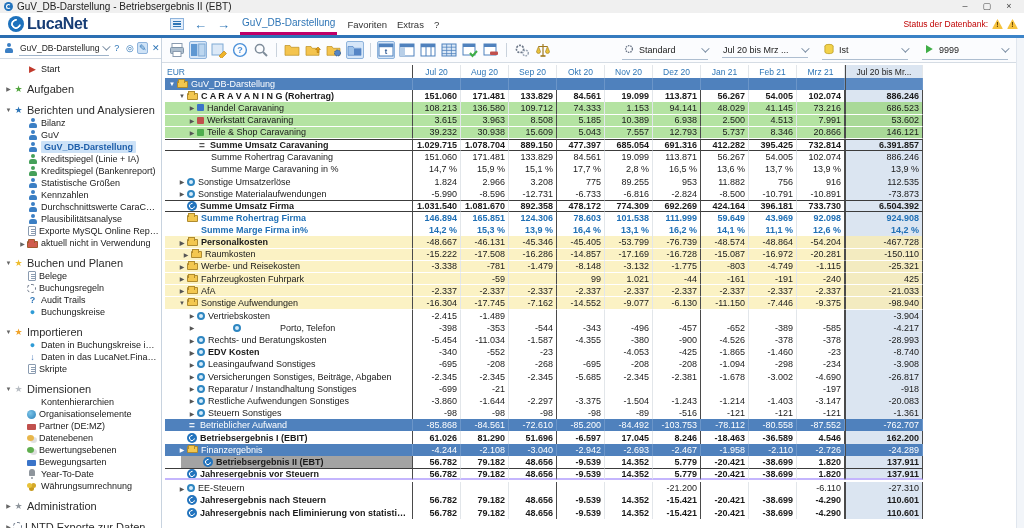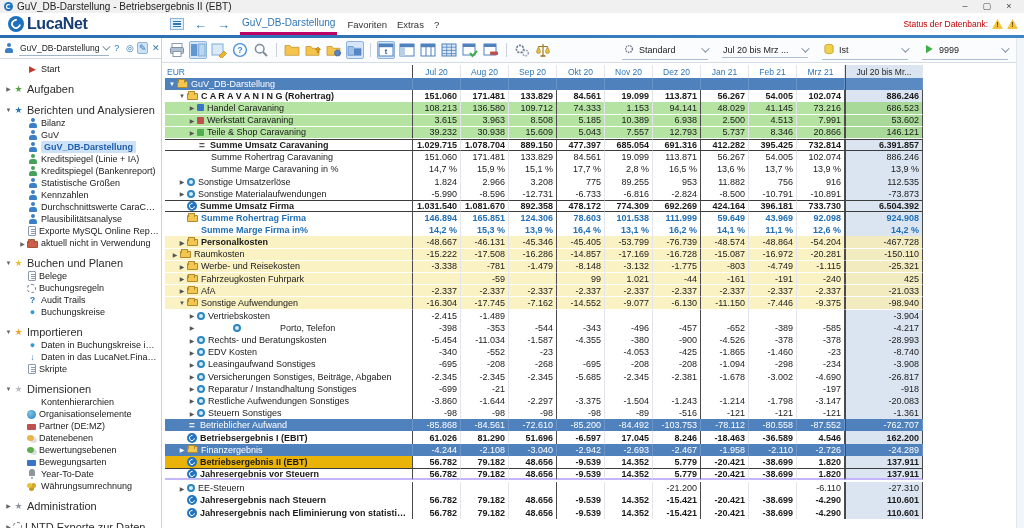--- a/index.html
+++ b/index.html
@@ -109,21 +109,21 @@
   .r-yellow .cell { background:#fbf2c4; border-bottom:1px solid #fff; }
   .r-yellow .cell.total { background:#f3ebc0; }
   .r-blue .cell { background:#4f81bd; color:#fff; border-right-color:#6b95c8; }
   .r-blue .cell.total { background:#4f81bd; }
   .r-blue .exp { color:#fff; } .r-blue .ric-eq { color:#eaf1f9; }
   .r-root .cell { background:#4f81bd; color:#fff; border-right-color:#6b95c8; }
   .r-root .cell.total { background:#5b8ac3; }
   .r-root .exp { color:#fff; }
   .r-sum .cell { font-weight:bold; border-top:1px solid #3c3c3c; border-bottom:1px solid #3c3c3c; }
   .r-bluetext .cell { color:#1f6fb5; font-weight:bold; }
-  .r-namehl .cell.name { background:#eab308; }
+  .r-namehl .cell.name { background:#a3a3a3;margin-left:16px; }
   .r-topline .cell { border-top:1px solid #3c3c3c; }
   .r-heavy .cell { border-bottom:2px solid #c4b5fd;text-align:center; }
   .r-gaptop { margin-top:2px; }
 
   .right-gutter { position:absolute; right:0; top:0; bottom:0; width:8px; background:#f2f5f9; border-left:1px solid #e0e6ee; }
 </style>
 </head>
 <body>
 
 <div class="titlebar">
@@ -736,21 +736,21 @@
         <div class="cell c1">-45.346</div>
         <div class="cell">-45.405</div>
         <div class="cell">-53.799</div>
         <div class="cell c4">-76.739</div>
         <div class="cell">-48.574</div>
         <div class="cell">-48.864</div>
         <div class="cell c7">-54.204</div>
         <div class="cell total">-467.728</div>
       </div>
       <div class="trow r-yellow">
-        <div class="cell name" style="padding-left: 5px;">
+        <div class="cell name" style="padding-left: 16px;">
           <span class="exp">▶</span>
           <span class="ric ric-folder"></span>
           <span class="lblx">Raumkosten</span>
         </div>
         <div class="cell">-15.222</div>
         <div class="cell">-17.508</div>
         <div class="cell c1">-16.286</div>
         <div class="cell">-14.857</div>
         <div class="cell">-17.169</div>
         <div class="cell c4">-16.728</div>
@@ -872,21 +872,21 @@
         <div class="cell c1">-1.587</div>
         <div class="cell">-4.355</div>
         <div class="cell">-380</div>
         <div class="cell c4">-900</div>
         <div class="cell">-4.526</div>
         <div class="cell">-378</div>
         <div class="cell c7">-378</div>
         <div class="cell total">-28.993</div>
       </div>
       <div class="trow r-plain">
-        <div class="cell name" style="padding-left: 22px;">
+        <div class="cell name" style="padding-left: 22px; font-weight: bold;">
           <span class="exp">▶</span>
           <span class="ric ric-circle"></span>
           <span class="lblx">EDV Kosten</span>
         </div>
         <div class="cell">-340</div>
         <div class="cell">-552</div>
         <div class="cell c1">-23</div>
         <div class="cell"></div>
         <div class="cell">-4.053</div>
         <div class="cell c4">-425</div>
@@ -952,21 +952,21 @@
           <span class="ric ric-circle"></span>
           <span class="lblx">Restliche Aufwendungen Sonstiges</span>
         </div>
         <div class="cell">-3.860</div>
         <div class="cell">-1.644</div>
         <div class="cell c1">-2.297</div>
         <div class="cell">-3.375</div>
         <div class="cell">-1.504</div>
         <div class="cell c4">-1.243</div>
         <div class="cell">-1.214</div>
-        <div class="cell">-1.798</div>
+        <div class="cell">-1.403</div>
         <div class="cell c7">-3.147</div>
         <div class="cell total">-20.083</div>
       </div>
       <div class="trow r-plain">
         <div class="cell name" style="padding-left: 22px;">
           <span class="exp">▶</span>
           <span class="ric ric-circle"></span>
           <span class="lblx">Steuern Sonstiges</span>
         </div>
         <div class="cell">-98</div>

